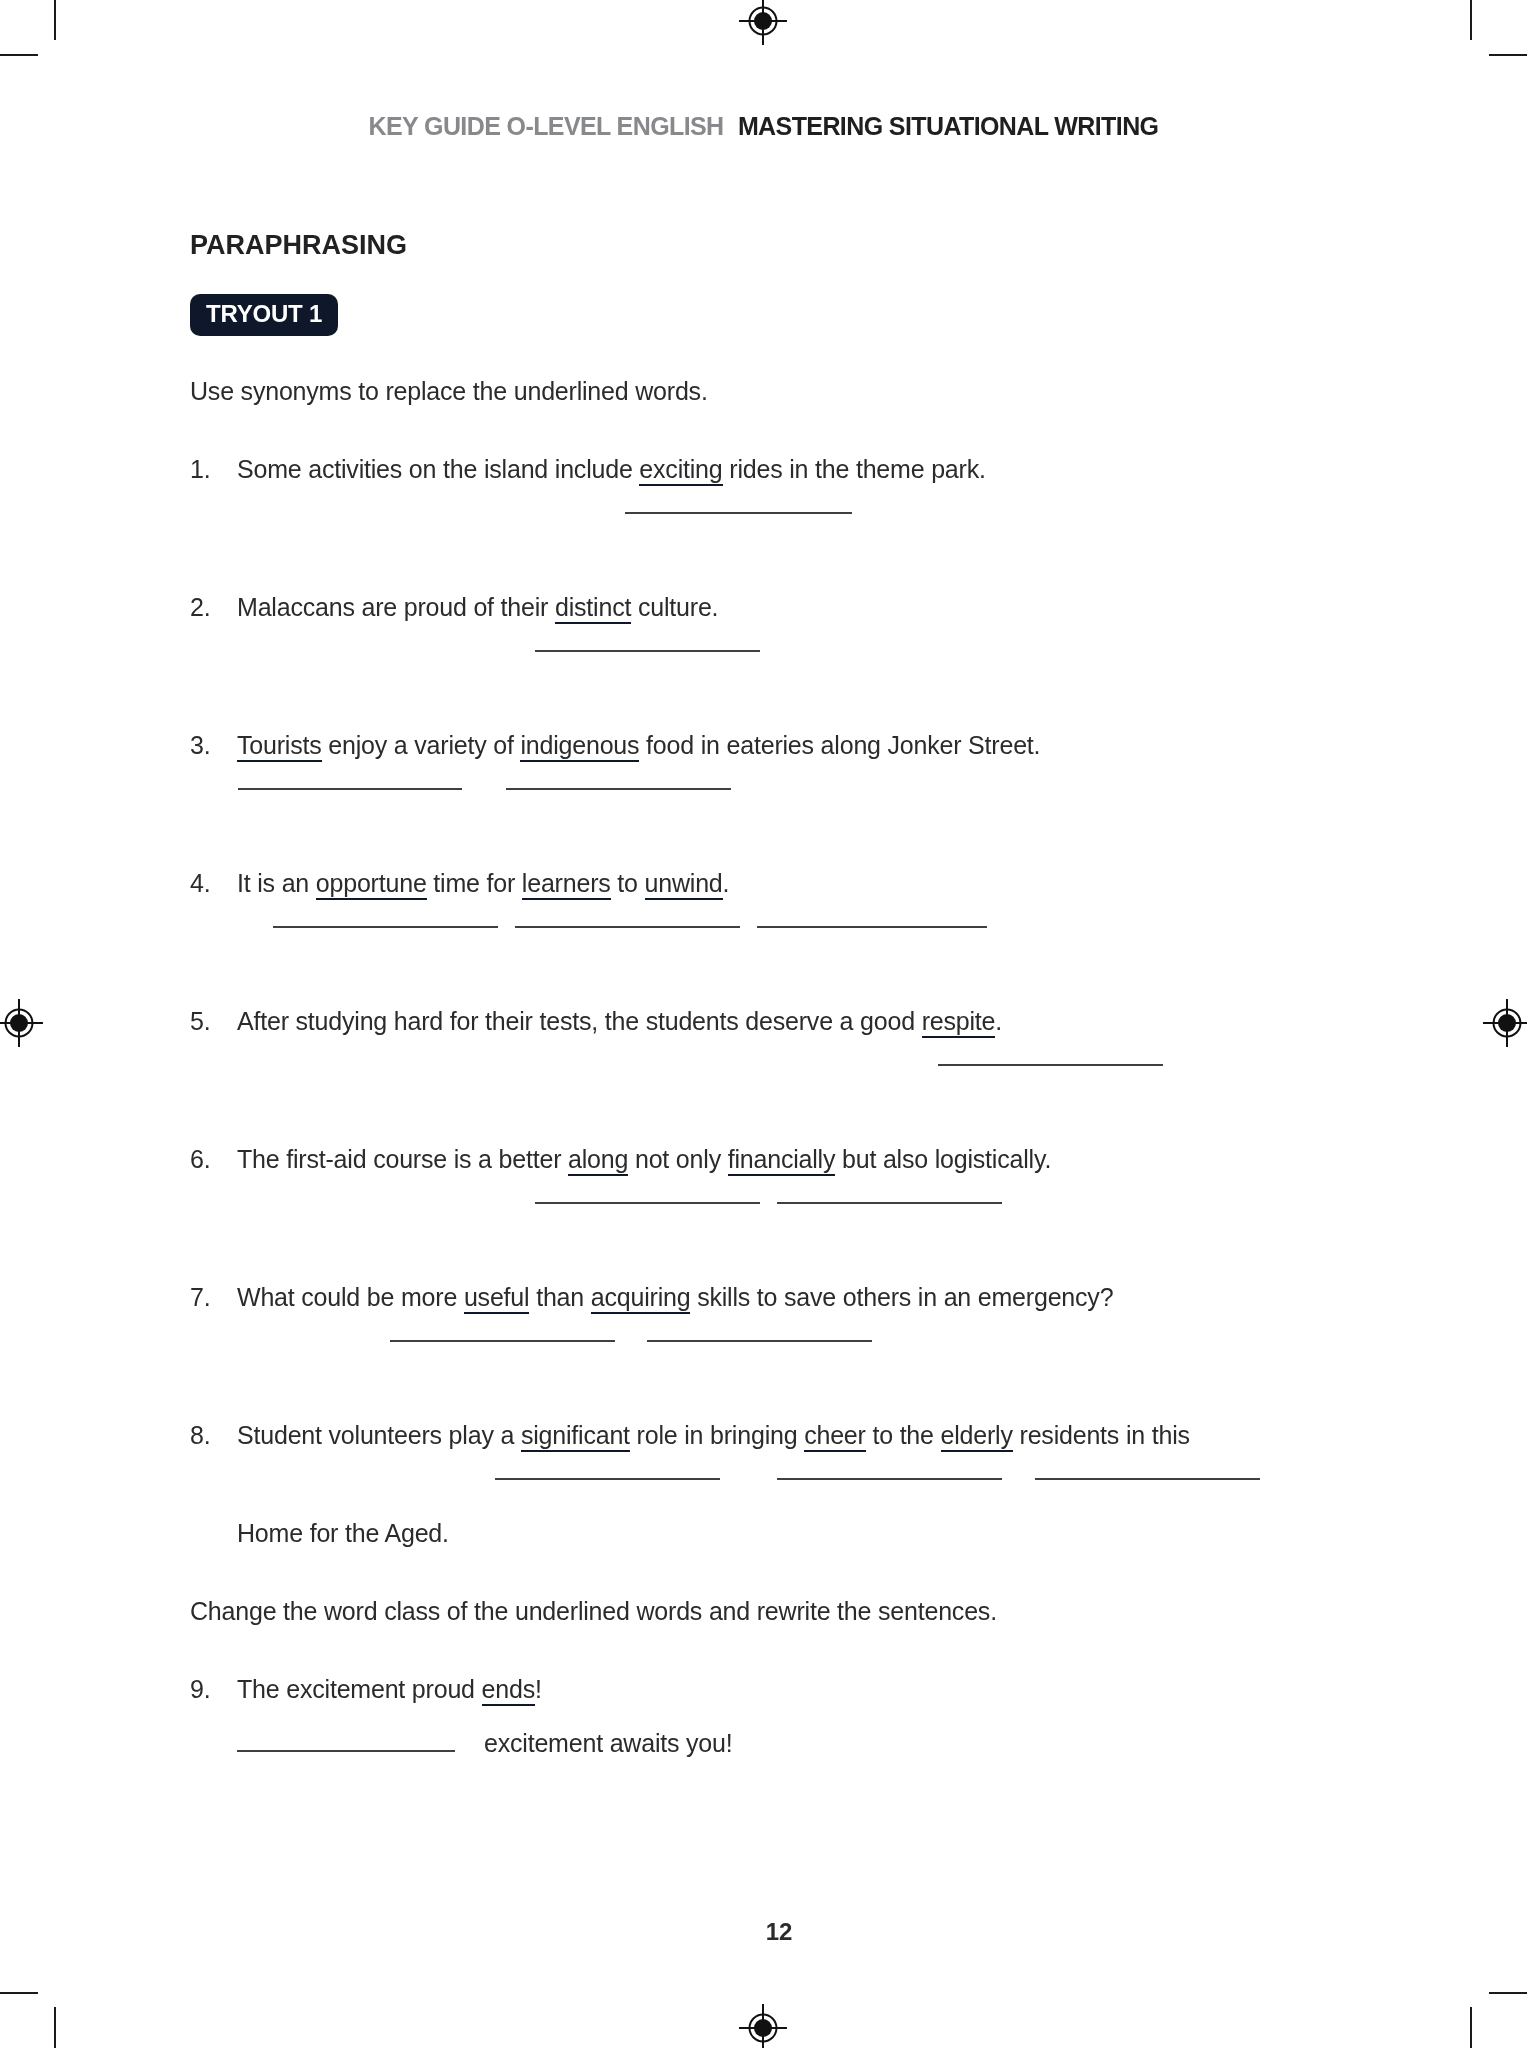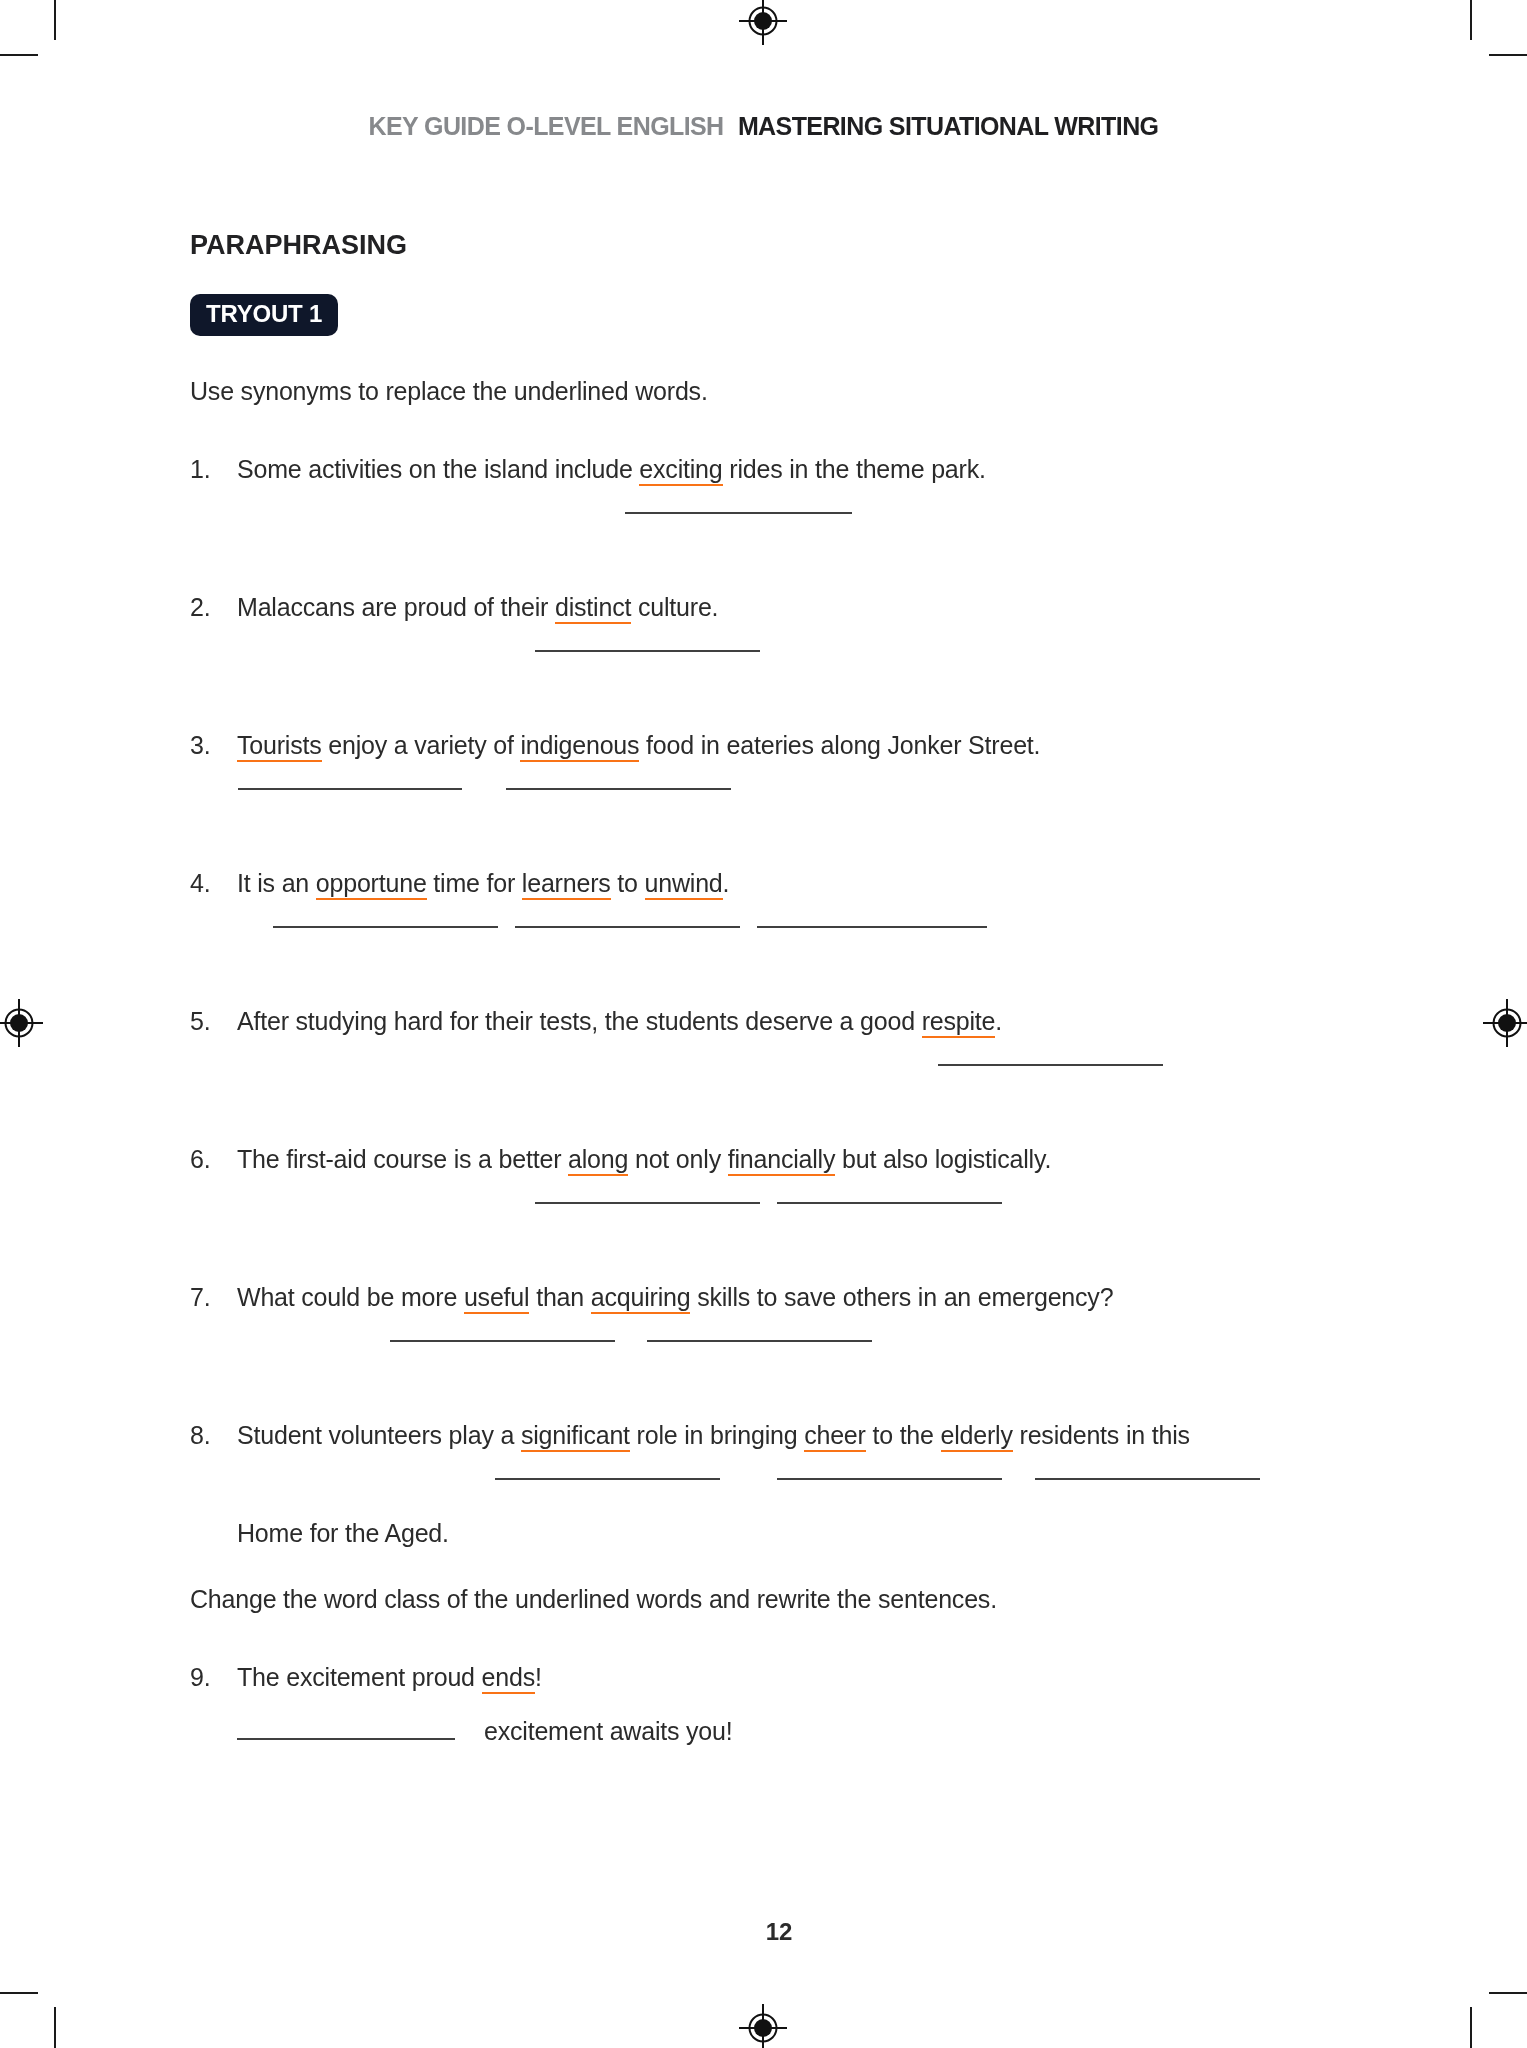--- a/index.html
+++ b/index.html
@@ -36,26 +36,26 @@
     display:inline-block; margin-top:32px;
     min-width:108px; padding:6px 16px 8px;
     background:#0f172a; border-radius:10px;
     color:#ffffff; font-weight:bold; font-size:24px; text-align:center;
   }
 
   #flow > :first-child { margin-top:38px; }
   .note { margin:0; font-size:25px; line-height:34px; }
   .q-block { margin-top:76px; }
   .note + .q-block { margin-top:44px; }
-  .q-block + .note { margin-top:32px; }
+  .q-block + .note { margin-top:44px; }
 
   .q-row { display:flex; font-size:25px; line-height:34px; }
   .q-num { width:47px; flex:0 0 47px; }
   .q-text { flex:1; white-space:nowrap; }
-  .u { border-bottom:2px solid #f97316; padding-bottom:1px; }
+  .u { border-bottom:2px solid #0f172a; padding-bottom:1px; }
 
   .blank-row { margin-top:26px; height:2px; display:flex; }
   .blank-line { height:2px; background:#404040; flex:0 0 auto; }
 
   .extra-row { margin-top:36px; font-size:25px; line-height:34px; padding-left:47px; }
 
   .suffix-row { margin-top:20px; font-size:25px; line-height:34px; padding-left:47px; display:flex; align-items:baseline; }
   .suffix-blank { display:inline-block; height:24px; border-bottom:2px solid #404040; }
   .suffix-text { margin-left:29px; }
 

